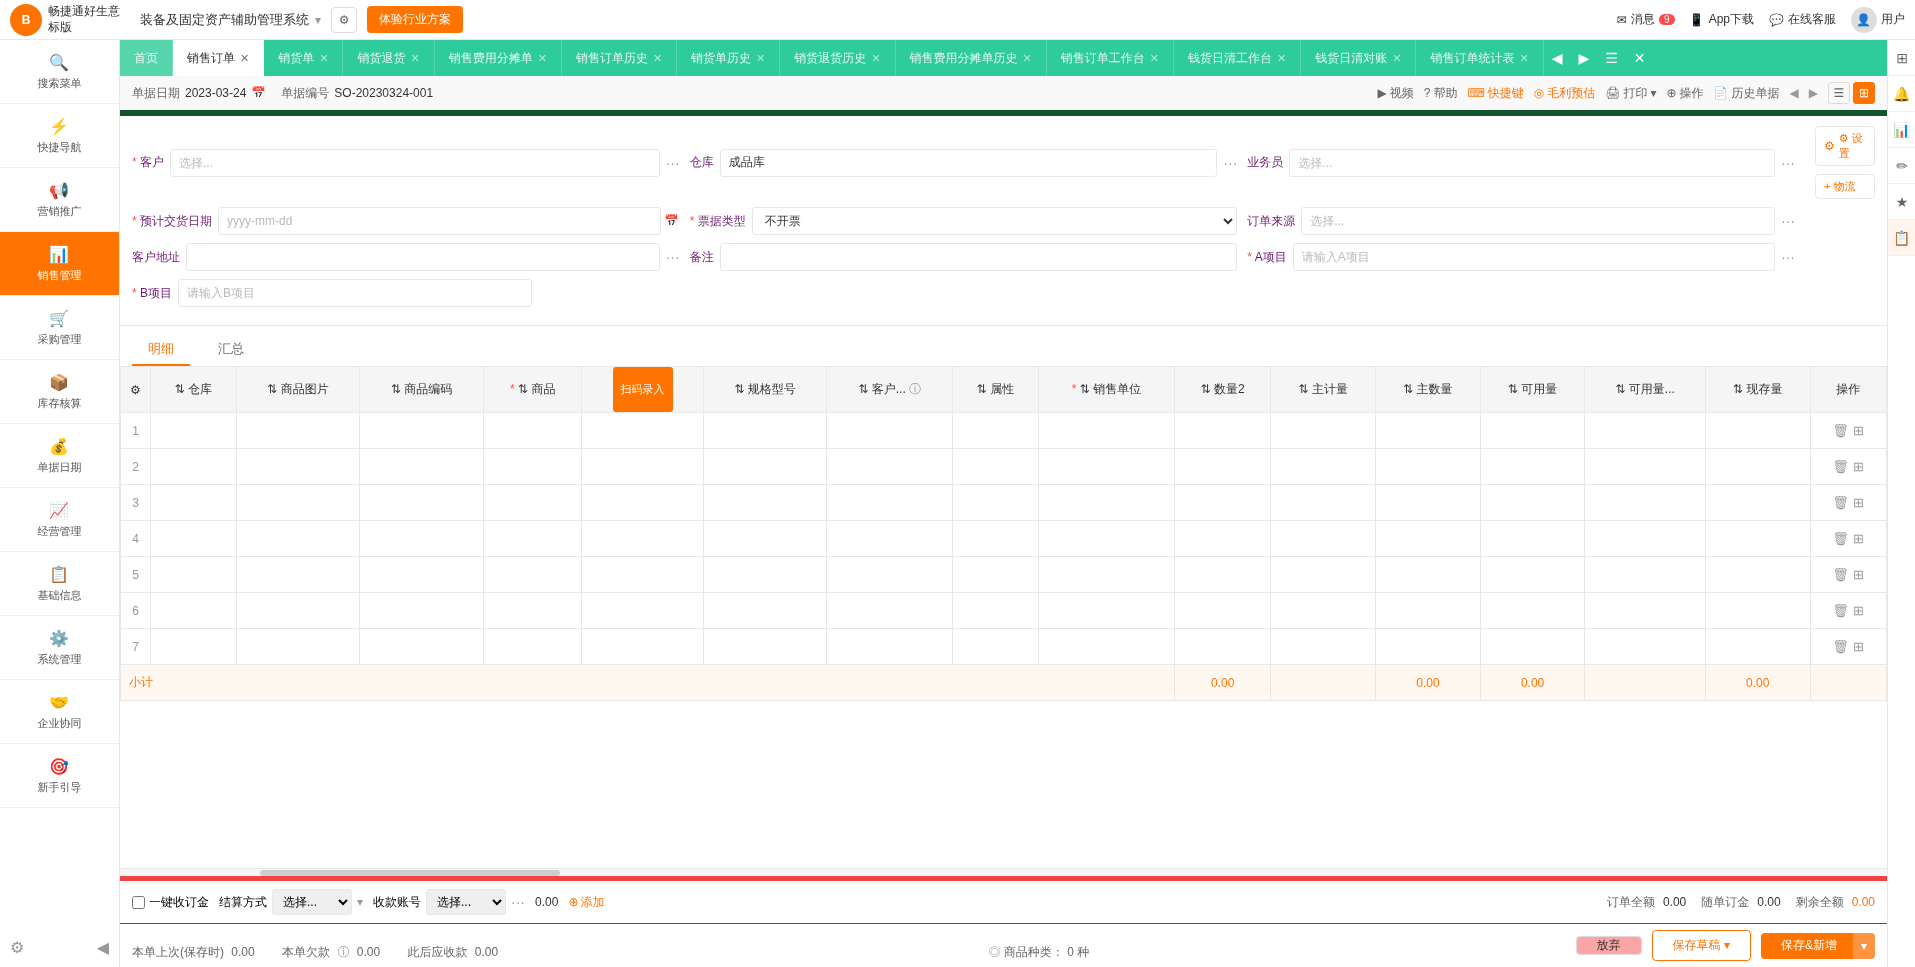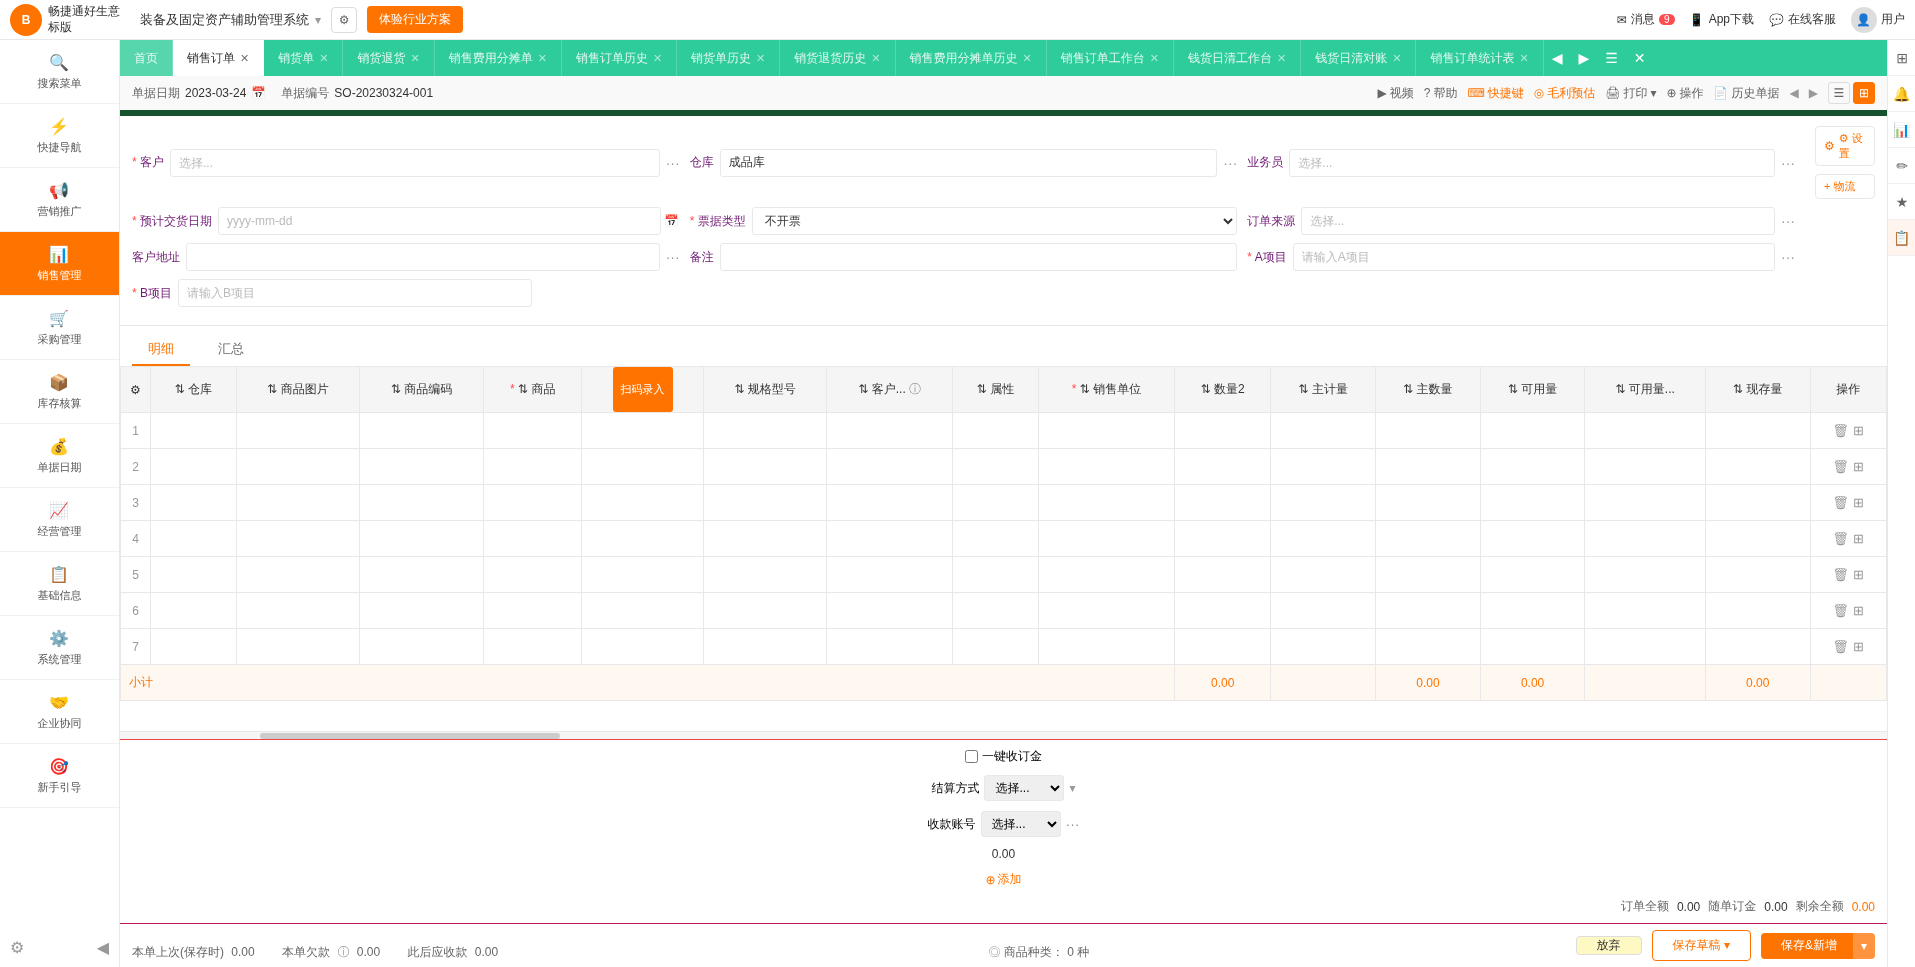--- a/index.html
+++ b/index.html
@@ -390,27 +390,26 @@
       width: 300px;
       height: 6px;
       background: #ccc;
       border-radius: 3px;
       margin-left: 140px;
     }
 
     
     .footer-area {
       background: #fff;
-      border-top: 1px solid #ef4444;
+      border-top: 5px solid #ef4444;
       padding: 8px 12px;
       display: flex;
       align-items: center;
       gap: 10px;
       flex-shrink: 0;
-      flex-direction: column;
     }
     .checkbox-area {
       display: flex; align-items: center; gap: 4px;
     }
     .payment-group {
       display: flex; align-items: center; gap: 5px;
     }
     .payment-input {
       height: 26px;
       border: 1px solid #e8e8e8;
@@ -424,21 +423,21 @@
       color: #ff7300; cursor: pointer; font-size: 12px;
     }
     .footer-right {
       margin-left: auto;
       display: flex;
       flex-direction: column;
       gap: 3px;
       align-items: flex-end;
     }
     .order-summary-row {
-      display: flex; gap: 8px;
+      display: flex; gap: 15px;
     }
     .order-summary-item {
       display: flex; align-items: center; gap: 8px;
     }
     .order-summary-label { color: #666; }
     .order-summary-value { color: #333; font-weight: 500; }
     .order-summary-value.orange { color: #ff7300; }
 
     
     .bottom-bar {
@@ -460,21 +459,21 @@
     }
     .bottom-center {
       flex: 1;
       text-align: center;
       color: #666;
     }
     .btn-discard {
       padding: 0 20px;
       border: 1px solid #ddd;
       border-radius: 4px;
-      background: #fef9c3;
+      background: #fca5a5;
       cursor: pointer;
       color: #333;
       font-size: 12px;
     }
     .btn-save-draft {
       padding: 6px 20px;
       border: 1px solid #ff7300;
       border-radius: 4px;
       background: #fff;
       cursor: pointer;

